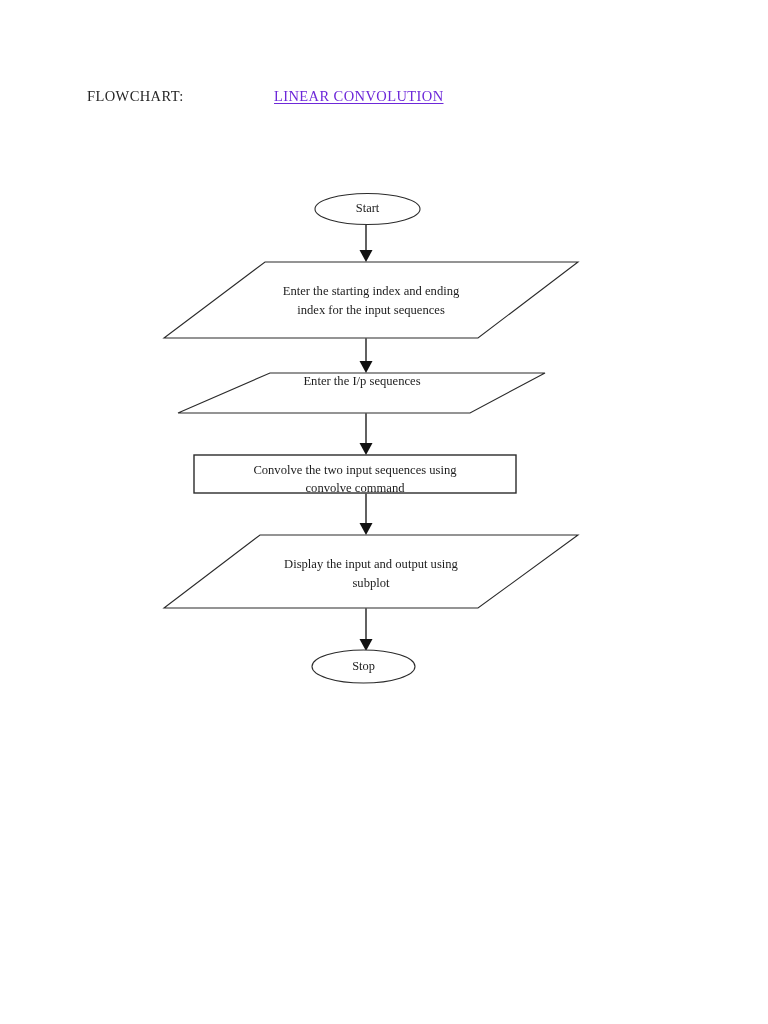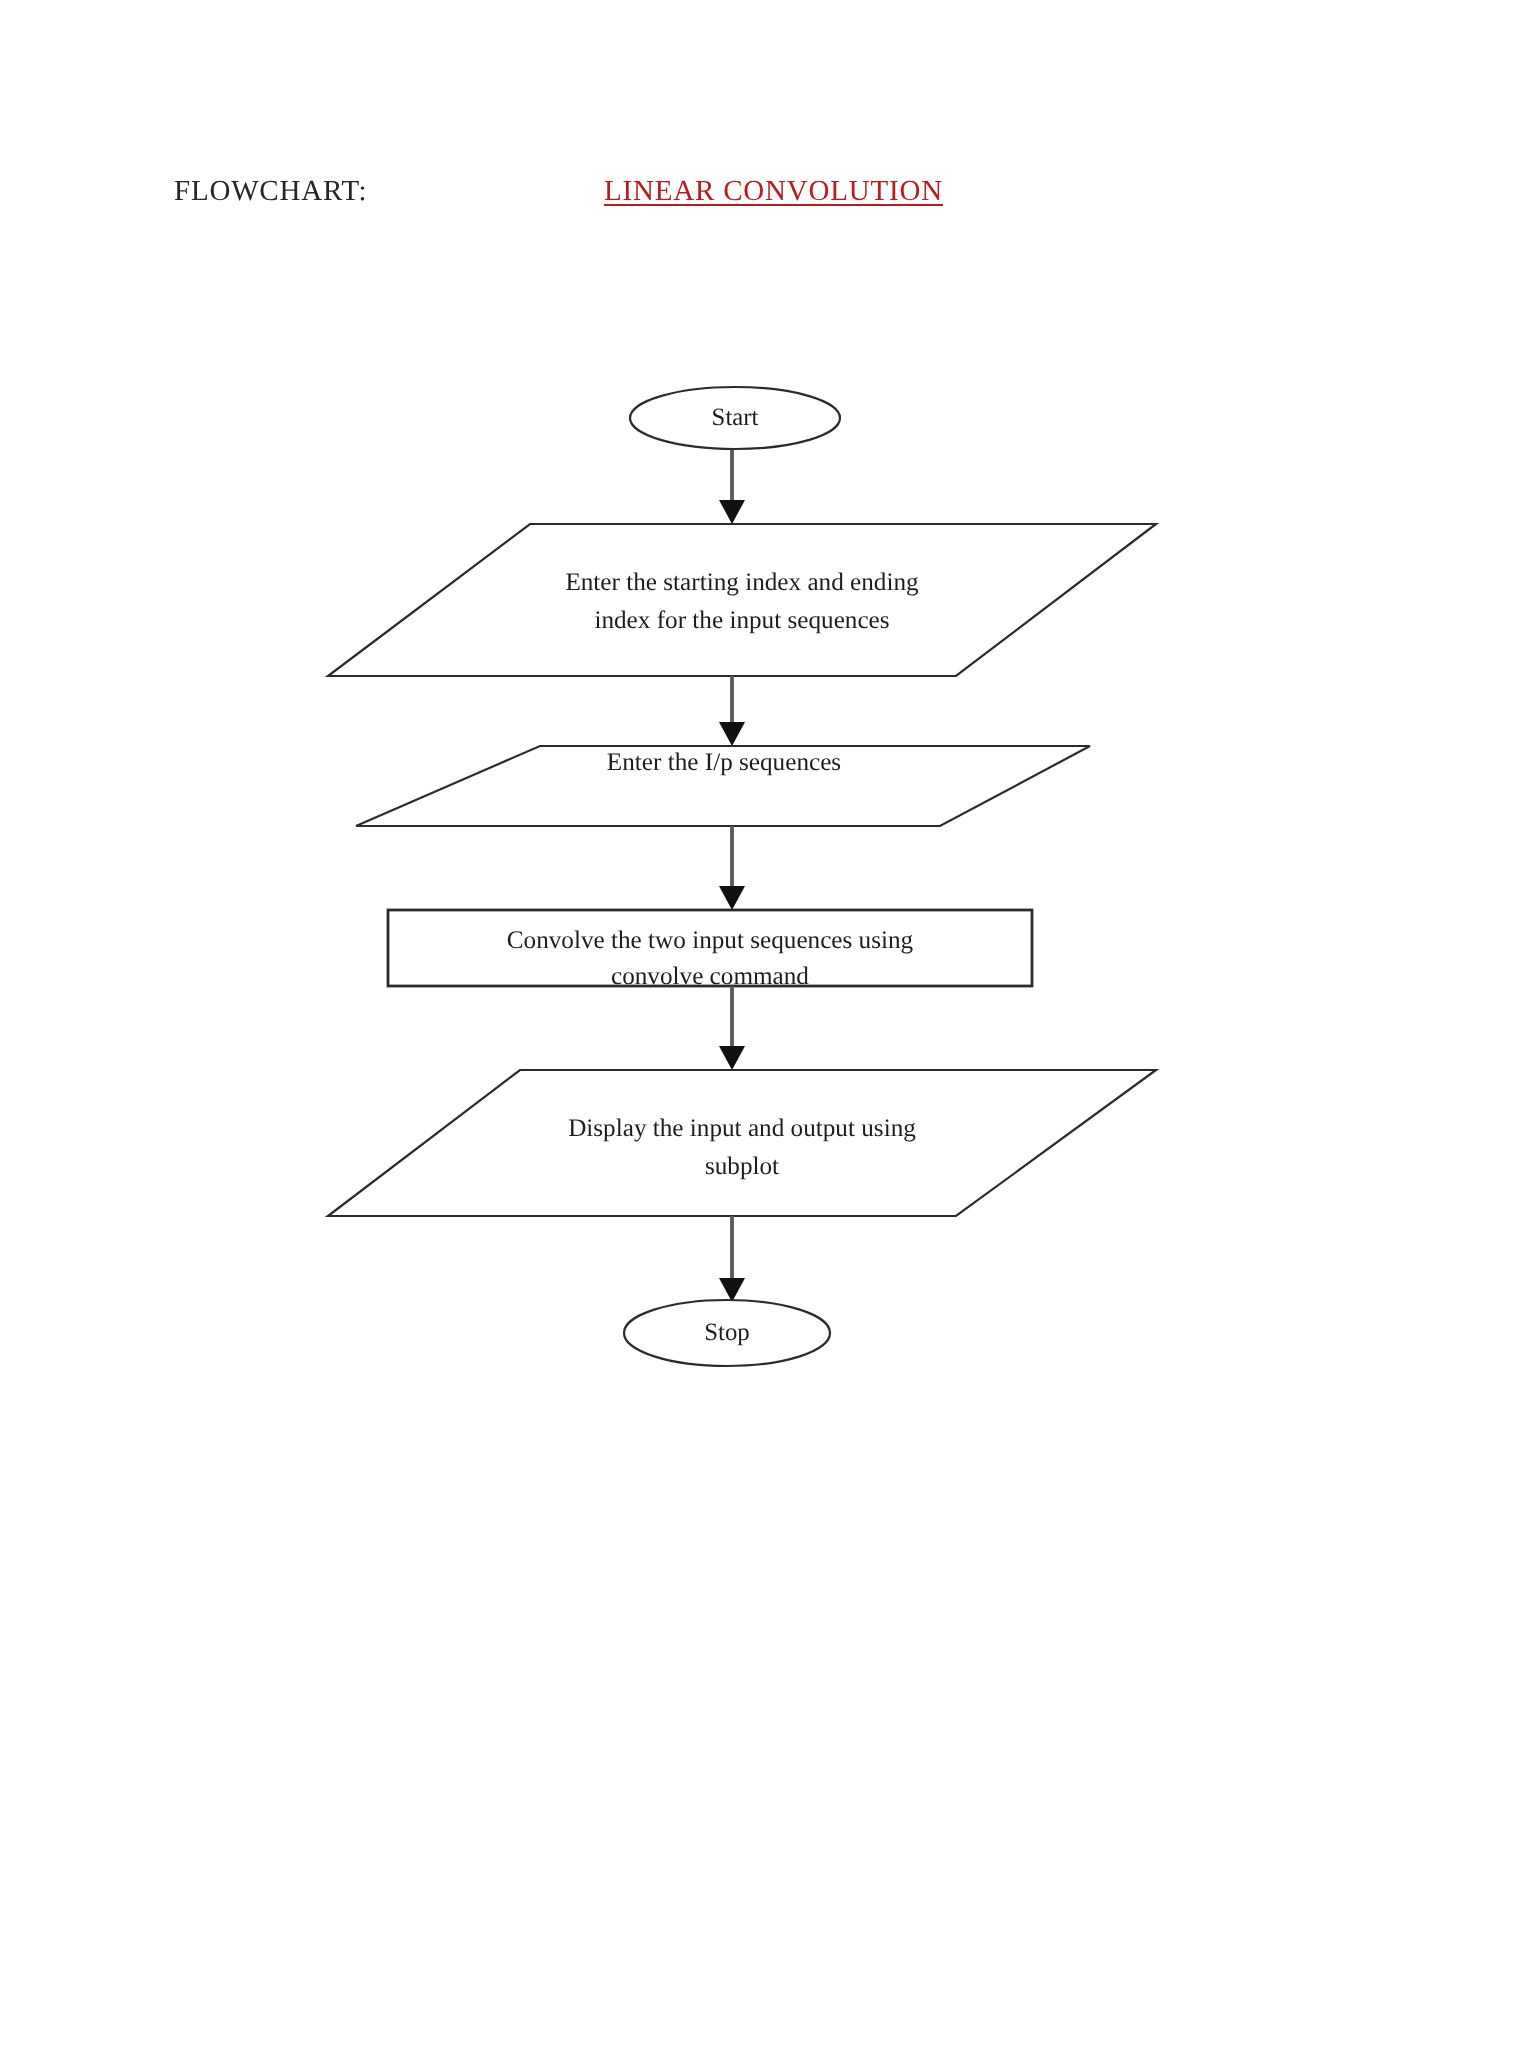--- a/index.html
+++ b/index.html
@@ -40,22 +40,21 @@
   }
   .header-title {
     position: absolute;
     left: 274px;
     top: 0;
     font-size: 14.5px;
     letter-spacing: 0.4px;
     white-space: nowrap;
     text-decoration: underline;
     text-underline-offset: 2px;
-    color: #b91c1c;
-    margin-left: 28px;
+    color: #6d28d9;
   }
   #flow-svg {
     position: absolute;
     left: 0;
     top: 0;
     width: 768px;
     height: 1024px;
   }
   .shape-outline {
     fill: #ffffff;

